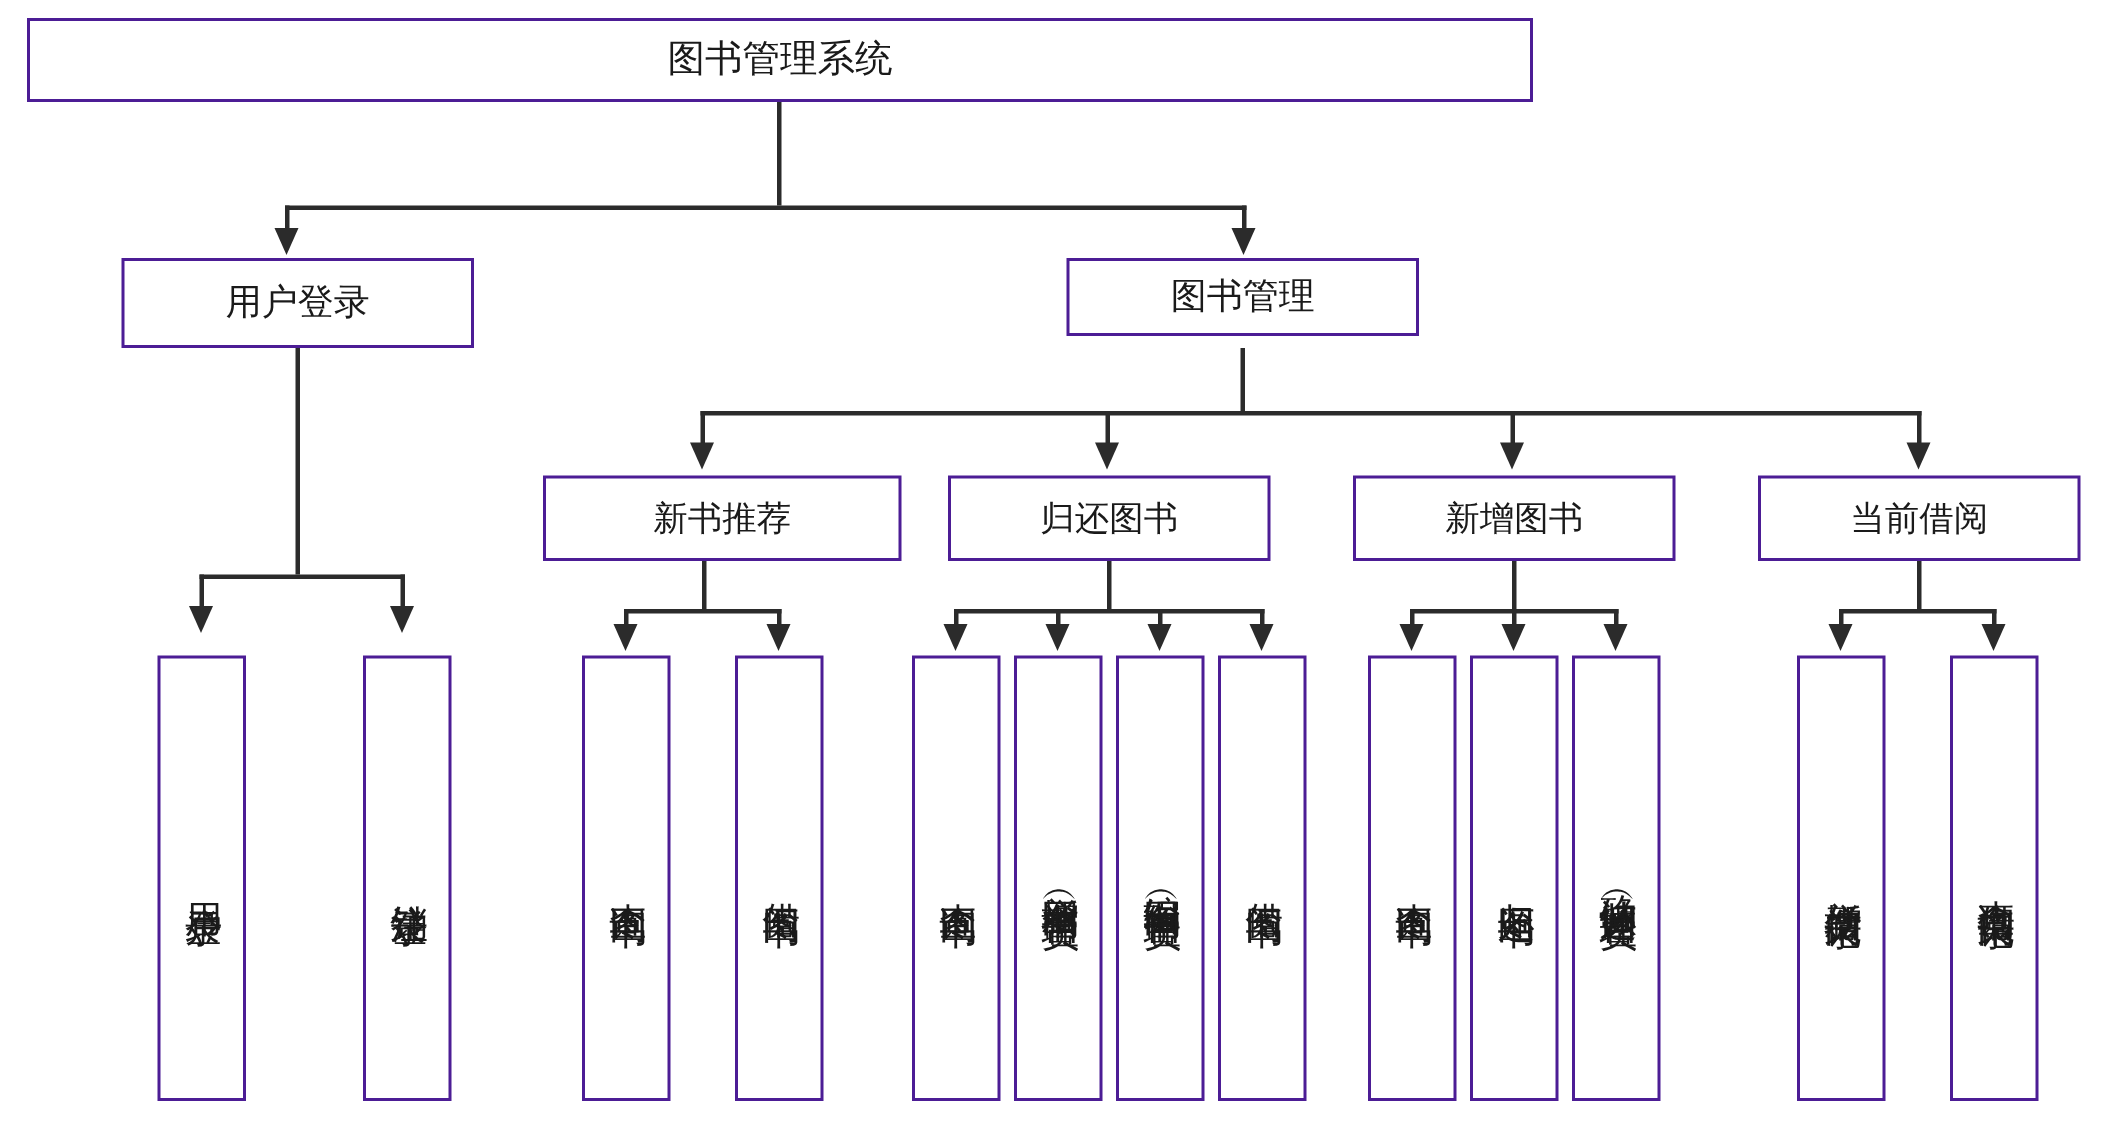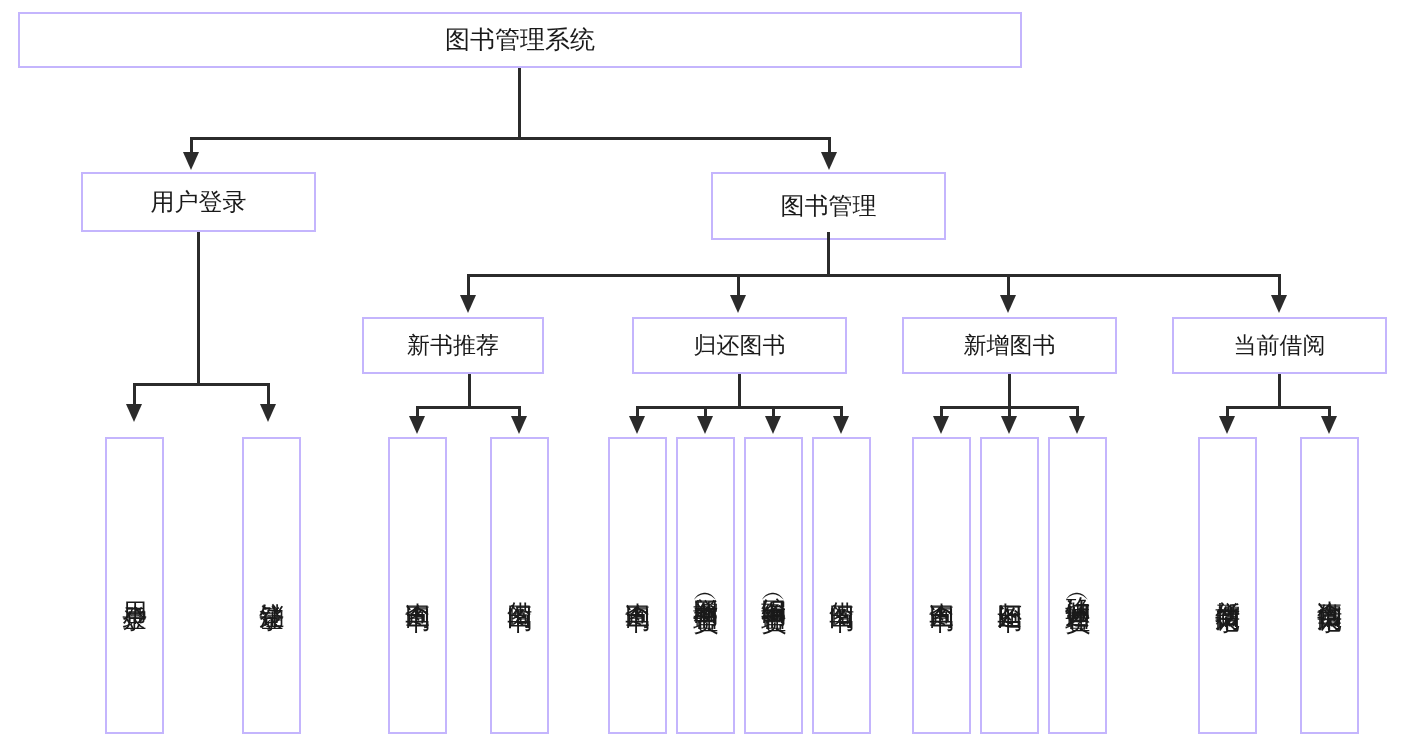--- a/index.html
+++ b/index.html
@@ -13,21 +13,21 @@
   #canvas {
     position: relative;
     width: 1405px;
     height: 747px;
     background: #ffffff;
     overflow: hidden;
   }
   .node {
     position: absolute;
     box-sizing: border-box;
-    border: 2px solid #c4b5fd;
+    border: 2px solid #4c1d95;
     background: #ffffff;
     display: flex;
     align-items: center;
     justify-content: center;
     color: #1a1a1a;
     line-height: 1.18;
     text-align: center;
   }
   .node.root {
     font-size: 25px;
@@ -79,21 +79,21 @@
   <div class="edge v" style="left:518px; top:68px; width:3px; height:69px;"></div>
 
   <div class="edge h" style="left:190px; top:137px; width:641px; height:3px;"></div>
 
   <div class="edge v" style="left:190px; top:137px; width:3px; height:18px;"></div>
   <div class="arrow" style="left:183px; top:152px;"></div>
   <div class="edge v" style="left:828px; top:137px; width:3px; height:18px;"></div>
   <div class="arrow" style="left:821px; top:152px;"></div>
 
   <div class="node lvl2" style="left:81px; top:172px; width:235px; height:60px;">用户登录</div>
-  <div class="node lvl2" style="left:711px; top:172px; width:235px; height:68px;">图书管理</div>
+  <div class="node lvl2" style="left:711px; top:172px; width:235px; height:52px;">图书管理</div>
 
   <div class="edge v" style="left:197px; top:232px; width:3px; height:151px;"></div>
   <div class="edge h" style="left:133px; top:383px; width:137px; height:3px;"></div>
   <div class="edge v" style="left:133px; top:383px; width:3px; height:23px;"></div>
   <div class="arrow" style="left:126px; top:404px;"></div>
   <div class="edge v" style="left:267px; top:383px; width:3px; height:23px;"></div>
   <div class="arrow" style="left:260px; top:404px;"></div>
 
   <div class="node leaf" style="left:105px; top:437px; width:59px; height:297px;">用户登录</div>
   <div class="node leaf" style="left:242px; top:437px; width:59px; height:297px;">注销登录</div>
@@ -103,21 +103,21 @@
 
   <div class="edge v" style="left:467px; top:274px; width:3px; height:23px;"></div>
   <div class="arrow" style="left:460px; top:295px;"></div>
   <div class="edge v" style="left:737px; top:274px; width:3px; height:23px;"></div>
   <div class="arrow" style="left:730px; top:295px;"></div>
   <div class="edge v" style="left:1007px; top:274px; width:3px; height:23px;"></div>
   <div class="arrow" style="left:1000px; top:295px;"></div>
   <div class="edge v" style="left:1278px; top:274px; width:3px; height:23px;"></div>
   <div class="arrow" style="left:1271px; top:295px;"></div>
 
-  <div class="node lvl3" style="left:362px; top:317px; width:182px; height:57px;">新书推荐</div>
+  <div class="node lvl3" style="left:362px; top:317px; width:239px; height:57px;">新书推荐</div>
   <div class="node lvl3" style="left:632px; top:317px; width:215px; height:57px;">归还图书</div>
   <div class="node lvl3" style="left:902px; top:317px; width:215px; height:57px;">新增图书</div>
   <div class="node lvl3" style="left:1172px; top:317px; width:215px; height:57px;">当前借阅</div>
 
   <div class="edge v" style="left:468px; top:374px; width:3px; height:32px;"></div>
   <div class="edge h" style="left:416px; top:406px; width:105px; height:3px;"></div>
   <div class="edge v" style="left:416px; top:406px; width:3px; height:12px;"></div>
   <div class="arrow" style="left:409px; top:416px;"></div>
   <div class="edge v" style="left:518px; top:406px; width:3px; height:12px;"></div>
   <div class="arrow" style="left:511px; top:416px;"></div>

